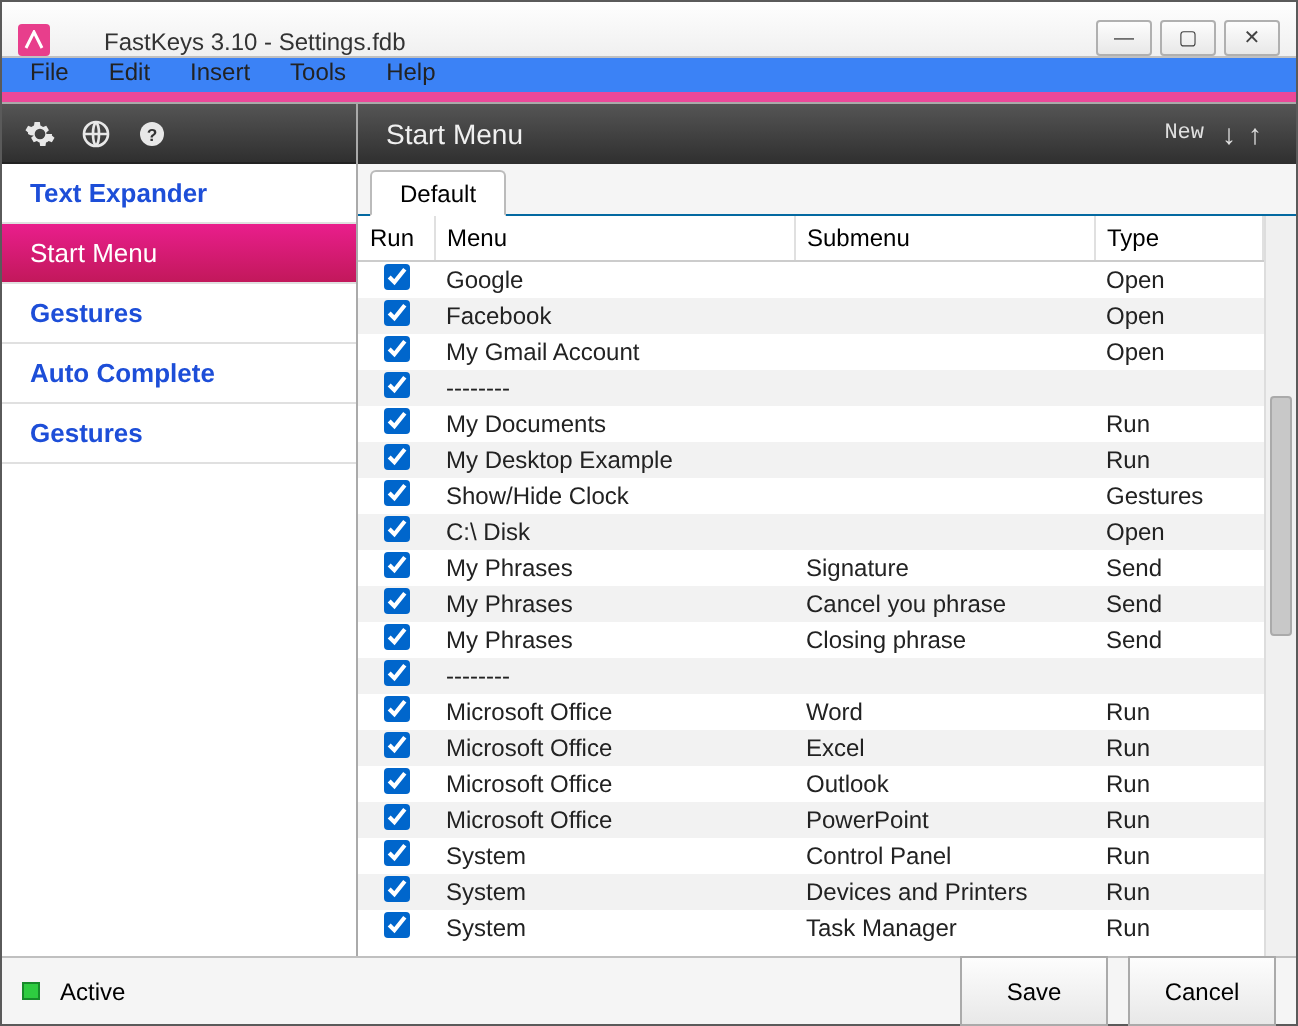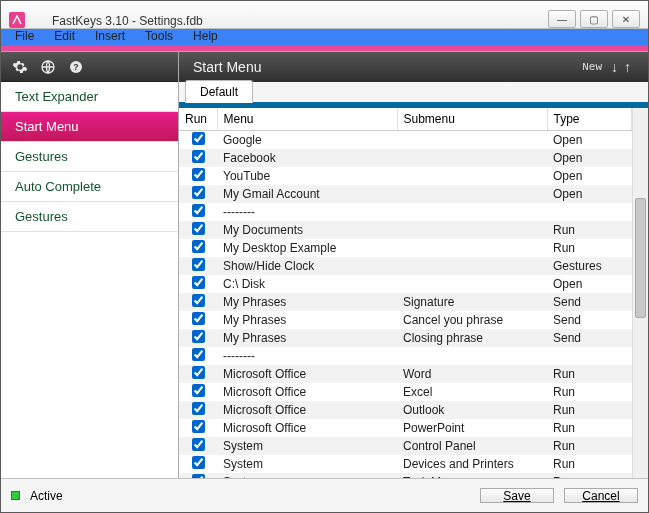--- a/index.html
+++ b/index.html
@@ -12,47 +12,47 @@
 .titlebar .spacer { flex: 1; }
 .win-btns { display: flex; gap: 4px; }
 .win-btn { width: 28px; height: 18px; border: 1px solid #b0b0b0; background: linear-gradient(#fdfdfd,#e8e8e8); display:flex; align-items:center; justify-content:center; font-size:10px; color:#444; cursor:pointer; border-radius:2px;}
 .menubar { height: 22px; background: #3b82f6; border-bottom: 5px solid #ec4899; display: flex; align-items: flex-end; padding: 0 4px; font-size: 12px; }
 .menubar .menu-item { padding: 3px 10px; color:#222; cursor:pointer; }
 .body { flex: 1; display: flex; border-top:1px solid #aaa; overflow:hidden; }
 .sidebar { width: 178px; display:flex; flex-direction:column; border-right:1px solid #aaa; background:#fff; }
 .sidebar-header { height: 30px; background: linear-gradient(#555,#2f2f2f); border-bottom:1px solid #222; display:flex; align-items:center; gap:10px; padding:0 10px;}
 .sidebar-header .hicon { width:18px; height:18px; display:flex; align-items:center; justify-content:center; color:#ddd; cursor:pointer; }
 .sidebar-header svg { width:16px; height:16px; fill:#e8e8e8; }
-.sidebar-item { height: 30px; display:flex; align-items:center; padding:0 14px; font-size:13px; color:#14532d; border-bottom:1px solid #e0e0e0; cursor:pointer; background:#fff;}
+.sidebar-item { height: 30px; display:flex; align-items:center; padding:0 14px; font-size:13px; color:#1d4ed8; border-bottom:1px solid #e0e0e0; cursor:pointer; background:#fff;font-weight:bold;}
 .sidebar-item.active { background: linear-gradient(#e91e8c,#c2185b); color:#fff; font-weight:500; }
 .main { flex:1; display:flex; flex-direction:column; background:#fff; }
 .main-header { height:30px; background: linear-gradient(#555,#2f2f2f); display:flex; align-items:center; padding:0 14px; color:#f0f0f0; font-size:14px; }
 .main-header .title { flex:1; }
 .main-header .hbtn { font-size:11px; color:#e0e0e0; padding:0 6px; cursor:pointer; display:flex; align-items:center;font-family:Liberation Mono, monospace; }
 .main-header .arrow { font-size:14px; padding:0 3px; cursor:pointer; color:#e0e0e0;}
-.tabstrip { height:26px; background:#f5f5f5; border-bottom:6px solid #0369a1; display:flex; align-items:flex-end; padding-left:6px; }
+.tabstrip { height:26px; background:#f5f5f5; border-bottom:1px solid #0369a1; display:flex; align-items:flex-end; padding-left:6px; }
 .tab { border:1px solid #bbb; border-bottom:1px solid #fff; background:#fff; padding:4px 14px 3px; font-size:12px; border-radius:3px 3px 0 0; position:relative; top:1px; cursor:pointer; }
 .table-wrap { flex:1; overflow:hidden; position:relative; display:flex; }
 .table-scroll { flex:1; overflow-y:auto; }
 table { width:100%; border-collapse:collapse; font-size:12px; table-layout:fixed;}
 thead th { text-align:left; font-weight:400; padding:4px 6px; background:#fff; border-bottom:1px solid #ccc; border-right:1px solid #e0e0e0; position:sticky; top:0; }
 thead th:first-child { width:38px; }
 thead th:nth-child(2) { width:180px; }
 thead th:nth-child(3) { width:150px; }
 tbody tr { height:18px; }
 tbody tr:nth-child(even) td { background:#f2f2f2; }
 tbody td { padding:1px 6px; white-space:nowrap; overflow:hidden; text-overflow:ellipsis; color:#222; }
 tbody td.runcell { text-align:center; }
 input[type=checkbox] { accent-color:#0066cc; cursor:pointer; width:13px; height:13px; }
 .scrollbar-fake { width:16px; background:#f0f0f0; border-left:1px solid #ddd; position:relative; }
 .scrollbar-thumb { position:absolute; left:2px; right:2px; top:90px; height:120px; background:#c8c8c8; border:1px solid #aaa; border-radius:2px; }
 .footer { height:34px; border-top:1px solid #c0c0c0; background:#f5f5f5; display:flex; align-items:center; padding:0 10px; gap:10px; font-size:12px;justify-content:flex-end; }
 .status-dot { width:9px; height:9px; background:#2ecc40; border:1px solid #178a2a; }
 .footer .spacer { flex:1; }
-.footer button { width:74px; height:15px; font-size:12px; background:linear-gradient(#fdfdfd,#e8e8e8); border:1px solid #aaa; cursor:pointer;text-decoration:underline; }
+.footer button { width:74px; height:35px; font-size:12px; background:linear-gradient(#fdfdfd,#e8e8e8); border:1px solid #aaa; cursor:pointer; }
 </style>
 </head>
 <body>
 
 <div class="window">
   <div class="titlebar">
     <div class="app-icon">
       <svg viewBox="0 0 10 10">
           <path d="M1 9 L5 1 L9 9" stroke="#fff" stroke-width="1.5" fill="none"></path>
         </svg>
@@ -133,26 +133,20 @@
                   <td>Open</td>
                 </tr>
                 <tr>
                   <td class="runcell"><input type="checkbox" checked="" style=""></td>
                   <td>Facebook</td>
                   <td></td>
                   <td>Open</td>
                 </tr>
                 <tr>
                   <td class="runcell"><input type="checkbox" checked="" style=""></td>
-                  <td>YouTube</td>
-                  <td></td>
-                  <td>Open</td>
-                </tr>
-                <tr>
-                  <td class="runcell"><input type="checkbox" checked="" style=""></td>
                   <td>My Gmail Account</td>
                   <td></td>
                   <td>Open</td>
                 </tr>
                 <tr>
                   <td class="runcell"><input type="checkbox" checked="" style=""></td>
                   <td>--------</td>
                   <td></td>
                   <td></td>
                 </tr>

